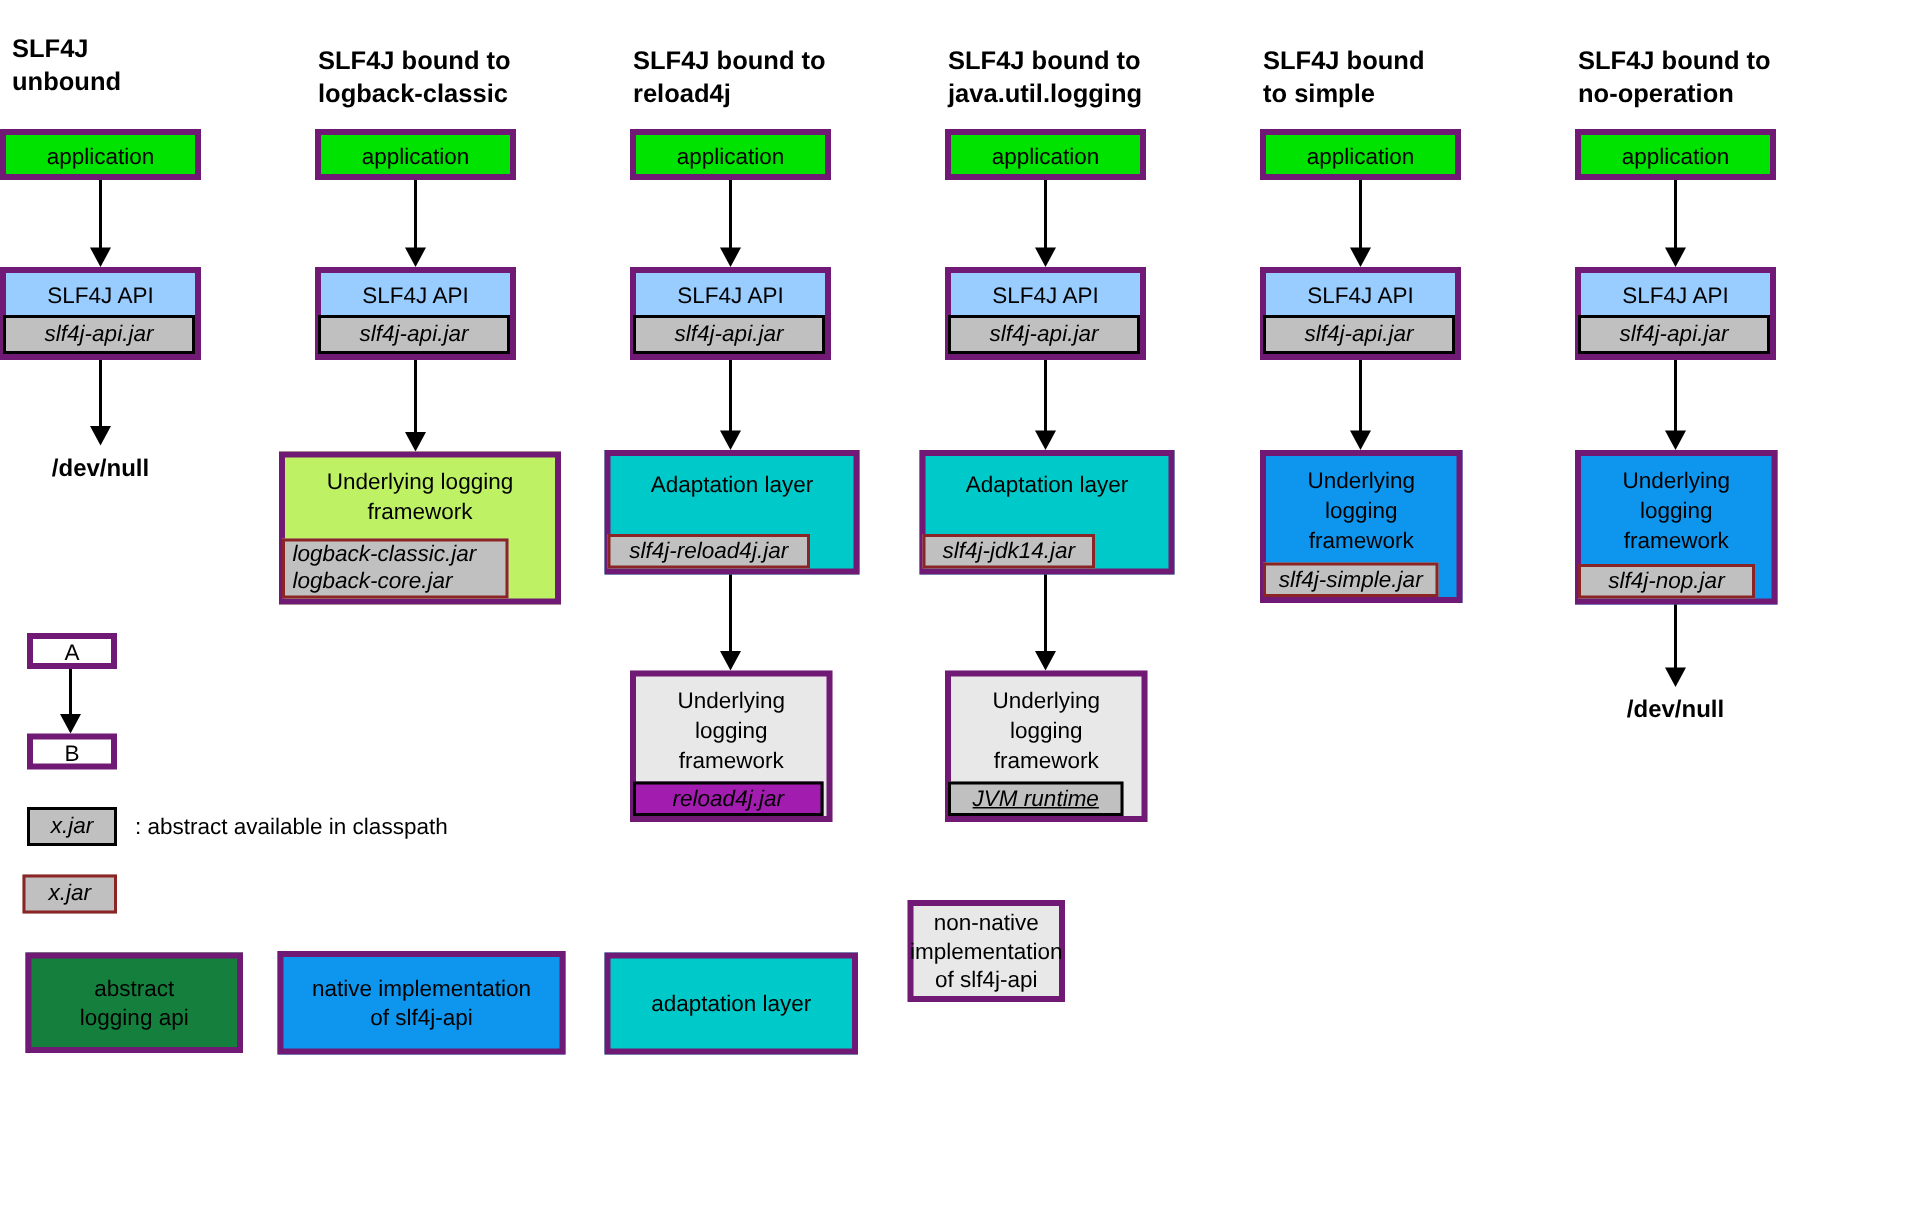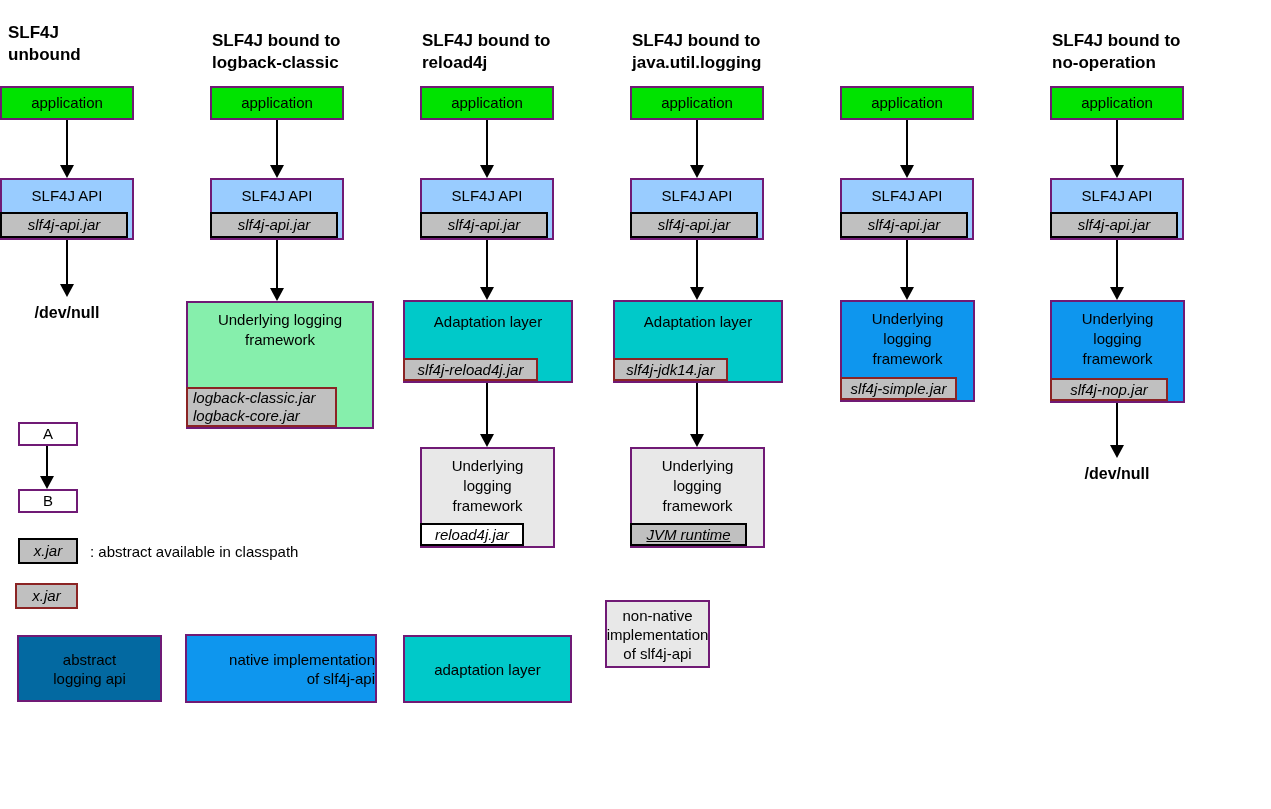--- a/index.html
+++ b/index.html
@@ -1,20 +1,20 @@
 <!DOCTYPE html>
 <html><head>
 <meta charset="utf-8">
 <style>
   html,body{margin:0;padding:0;background:#fff;}
   #canvas{
     position:relative;width:1271px;height:809px;background:#fff;overflow:hidden;
     font-family:"Liberation Sans", sans-serif;color:#000;
   }
-  .box{position:absolute;box-sizing:border-box;border:2px solid #701a75;text-align:center;color:#000;}
+  .box{position:absolute;box-sizing:border-box;border:4px solid #701a75;text-align:center;color:#000;}
   .bl{font-size:15px;line-height:20px;white-space:nowrap;}
   .jar{position:absolute;box-sizing:border-box;border:2px solid #000;font-style:italic;font-size:15px;
        display:flex;flex-direction:column;justify-content:center;align-items:center;}
   .jar.binding{border-color:#8b2424;}
   .jar .jl{line-height:18px;white-space:nowrap;}
   .col-title{position:absolute;font-weight:bold;font-size:17px;line-height:22px;white-space:nowrap;}
   .sink{position:absolute;font-weight:bold;font-size:16px;transform:translateX(-50%);white-space:nowrap;}
   .arrow{position:absolute;width:14px;}
   .arrow .shaft{position:absolute;left:6px;top:0;width:2px;background:#000;}
   .arrow .head{position:absolute;left:0;bottom:0;width:0;height:0;
@@ -81,21 +81,21 @@
     <div class="box" style="left: 210px; top: 178px; width: 134px; height: 62px; background: rgb(153, 204, 255);">
       <div class="bl" style="line-height: 31px;">SLF4J API</div>
       <div class="jar" style="left: -2px; bottom: 0px; width: 128px; height: 26px; background: rgb(192, 192, 192);">
         <div class="jl">slf4j-api.jar</div>
       </div>
     </div>
     <div class="arrow" style="left: 270px; top: 240px; height: 61px;">
       <div class="shaft" style="height: 49px;"></div>
       <div class="head"></div>
     </div>
-    <div class="box" style="left: 186px; top: 301px; width: 188px; height: 128px; background: #86efac; padding-top: 7px;">
+    <div class="box" style="left: 186px; top: 301px; width: 188px; height: 102px; background: #bef264; padding-top: 7px;">
       <div class="bl">Underlying logging</div>
       <div class="bl">framework</div>
       <div class="jar binding" style="left: -2px; bottom: 0px; width: 151px; height: 40px; align-items: flex-start; padding-left: 5px; background: rgb(192, 192, 192); border-color: rgb(139, 36, 36);">
         <div class="jl">logback-classic.jar</div>
         <div class="jl">logback-core.jar</div>
       </div>
     </div>
     <div class="col-title" style="left: 422px; top: 30px;">
       <div class="tline">SLF4J bound to</div>
       <div class="tline">reload4j</div>
@@ -124,21 +124,21 @@
       </div>
     </div>
     <div class="arrow" style="left: 480px; top: 383px; height: 64px;">
       <div class="shaft" style="height: 52px;"></div>
       <div class="head"></div>
     </div>
     <div class="box" style="left: 420px; top: 447px; width: 135px; height: 101px; background: rgb(232, 232, 232); padding-top: 7px;">
       <div class="bl">Underlying</div>
       <div class="bl">logging</div>
       <div class="bl">framework</div>
-      <div class="jar" style="left: -2px; bottom: 0px; width: 104px; height: 23px; background: #ffffff;">
+      <div class="jar" style="left: -2px; bottom: 0px; width: 127px; height: 23px; background: #a21caf;">
         <div class="jl">reload4j.jar</div>
       </div>
     </div>
     <div class="col-title" style="left: 632px; top: 30px;">
       <div class="tline">SLF4J bound to</div>
       <div class="tline">java.util.logging</div>
     </div>
     <div class="box" style="left: 630px; top: 86px; width: 134px; height: 34px; background: rgb(0, 227, 0);">
       <div class="bl" style="line-height: 29px;">application</div>
     </div>
@@ -167,20 +167,24 @@
       <div class="head"></div>
     </div>
     <div class="box" style="left: 630px; top: 447px; width: 135px; height: 101px; background: rgb(232, 232, 232); padding-top: 7px;">
       <div class="bl">Underlying</div>
       <div class="bl">logging</div>
       <div class="bl">framework</div>
       <div class="jar" style="left: -2px; bottom: 0px; width: 117px; height: 23px; background: rgb(192, 192, 192); text-decoration: underline;">
         <div class="jl">JVM runtime</div>
       </div>
     </div>
+    <div class="col-title" style="left: 842px; top: 30px;">
+      <div class="tline">SLF4J bound</div>
+      <div class="tline">to simple</div>
+    </div>
     <div class="box" style="left: 840px; top: 86px; width: 134px; height: 34px; background: rgb(0, 227, 0);">
       <div class="bl" style="line-height: 29px;">application</div>
     </div>
     <div class="arrow" style="left: 900px; top: 120px; height: 58px;">
       <div class="shaft" style="height: 46px;"></div>
       <div class="head"></div>
     </div>
     <div class="box" style="left: 840px; top: 178px; width: 134px; height: 62px; background: rgb(153, 204, 255);">
       <div class="bl" style="line-height: 31px;">SLF4J API</div>
       <div class="jar" style="left: -2px; bottom: 0px; width: 128px; height: 26px; background: rgb(192, 192, 192);">
@@ -230,25 +234,25 @@
     </div>
     <div class="arrow" style="left: 1110px; top: 403px; height: 55px;">
       <div class="shaft" style="height: 43px;"></div>
       <div class="head"></div>
     </div>
     <div class="sink" style="left: 1117px; top: 465px;">/dev/null</div>
     <div class="arrow" style="left: 40px; top: 446px; height: 43px;">
       <div class="shaft" style="height: 31px;"></div>
       <div class="head"></div>
     </div>
-    <div class="box swatch" style="left: 17px; top: 635px; width: 145px; height: 67px; background: #0369a1;">
+    <div class="box swatch" style="left: 17px; top: 635px; width: 145px; height: 67px; background: #15803d;">
       <div class="bl">abstract</div>
       <div class="bl">logging api</div>
     </div>
-    <div class="box swatch" style="left: 185px; top: 634px; width: 192px; height: 69px; background: rgb(14, 150, 238); align-items: flex-end;">
+    <div class="box swatch" style="left: 185px; top: 634px; width: 192px; height: 69px; background: rgb(14, 150, 238);">
       <div class="bl">native implementation</div>
       <div class="bl">of slf4j-api</div>
     </div>
     <div class="box swatch" style="left: 403px; top: 635px; width: 169px; height: 68px; background: rgb(0, 201, 201);">
       <div class="bl">adaptation layer</div>
     </div>
     <div class="box swatch" style="left: 605px; top: 600px; width: 105px; height: 68px; background: rgb(232, 232, 232);">
       <div class="bl">non-native</div>
       <div class="bl">implementation</div>
       <div class="bl">of slf4j-api</div>

